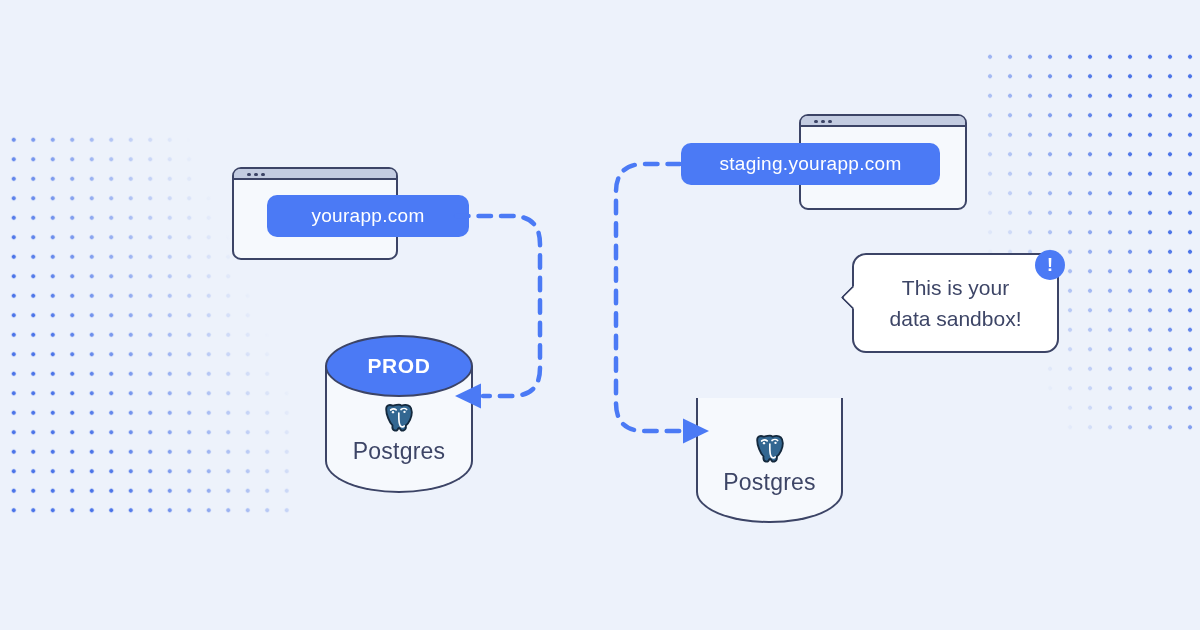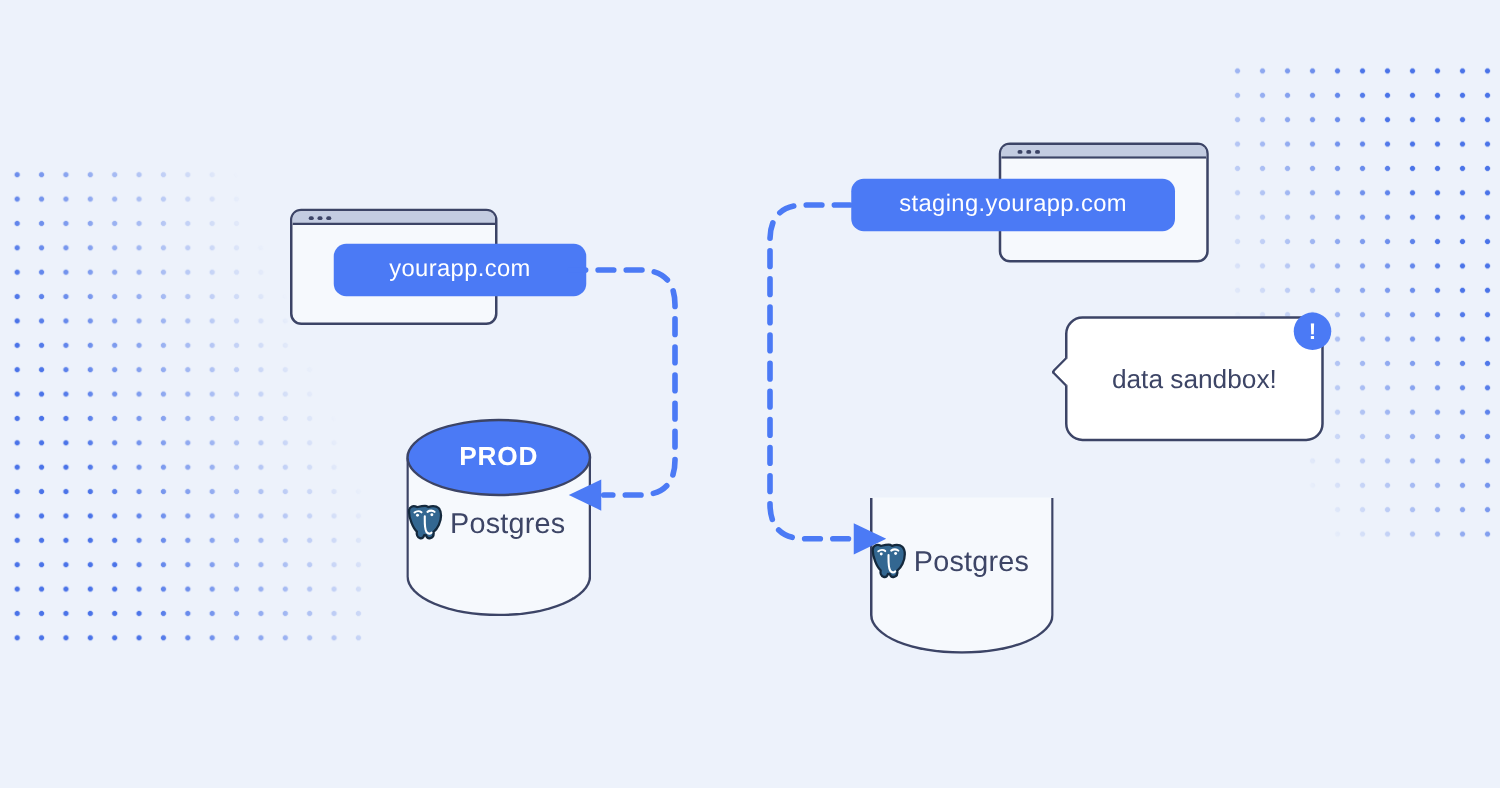--- a/index.html
+++ b/index.html
@@ -63,21 +63,21 @@
     display:flex; align-items:center; justify-content:center;
     background:#4b7af5; border:2.5px solid #3c4466; border-radius:50%;
     color:#ffffff; font-size:21px; font-weight:600; letter-spacing:.6px; z-index:2;
   }
   .db-body {
     position:absolute; left:0; width:100%;
     background:#f6f9fd; border:2.5px solid #3c4466; border-top:none; z-index:1;
   }
   .db-content {
     position:absolute; left:0; width:100%; z-index:3;
-    display:flex; flex-direction:row; align-items:center; gap:5px;
+    display:flex; flex-direction:column; align-items:center; gap:5px;
   }
   .db-engine { color:#3d4566; font-size:23px; font-weight:500; letter-spacing:.2px; }
   .db-prod    { left:325px; top:335px; width:148px; height:158px; }
   .db-prod    .db-top  { height:62px; }
   .db-prod    .db-body { top:31px; height:127px; border-radius:0 0 74px 74px / 0 0 32px 32px; }
   .db-prod    .db-content { top:68px; }
   .db-staging { left:696px; top:368px; width:147px; height:155px; }
   .db-staging .db-top  { height:60px; }
   .db-staging .db-body { top:30px; height:125px; border-radius:0 0 73px 73px / 0 0 31px 31px; }
   .db-staging .db-content { top:66px; }
@@ -174,16 +174,17 @@
       </svg>
       <span class="db-engine">Postgres</span>
     </div>
   </div>
 
   <div class="bubble">
     <div class="bubble-tail"></div>
     <div class="bubble-badge">
       <span>!</span>
     </div>
+    <span>This is your</span>
     <span>data sandbox!</span>
   </div>
 
 </div>
 
 </body></html>

